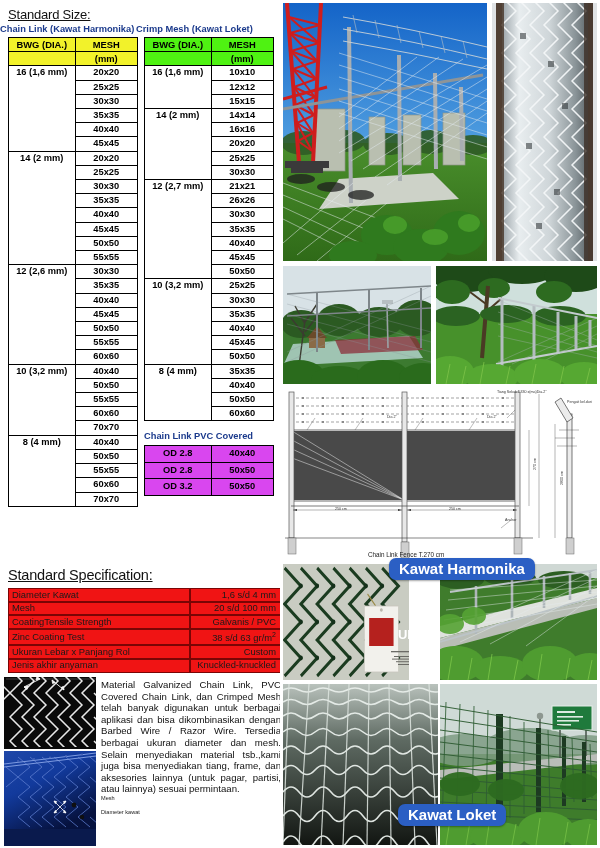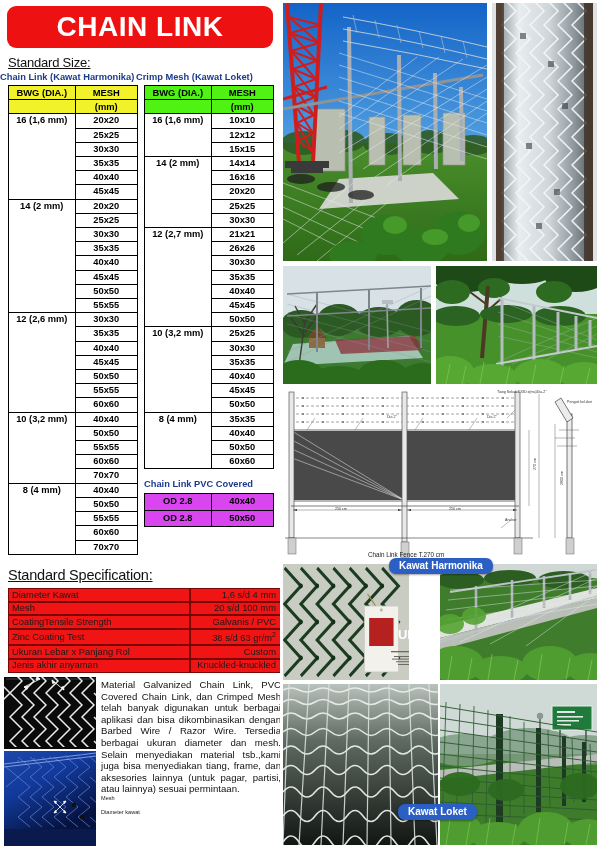--- a/index.html
+++ b/index.html
@@ -145,21 +145,21 @@
     background:#ffffff;
   }
   .photo { position:absolute; overflow:hidden; background:#cfd6cf; }
   .photo svg { display:block; width:100%; height:100%; }
 
   .badge {
     position:absolute;
     background:#2b5fc4;
     border-radius:7px;
     color:#fff; font-weight:bold;
-    font-size:10px;
+    font-size:15px;
     padding:2px 10px 3px 10px;
     white-space:nowrap;
     box-shadow:0 1px 2px rgba(0,0,0,.35);
     z-index:20;
   }
 
   
   .tech-draw {
     position:absolute; background:#ffffff; border:none; overflow:hidden;
   }
@@ -171,23 +171,20 @@
     position:absolute; font-size:3.6px; color:#333; white-space:nowrap;
   }
 </style>
 </head>
 <body>
 
 <div class="sheet">
 
   <div class="left-col">
 
-    <div class="title-badge">
-      <span>CHAIN LINK</span>
-    </div>
 
     <div class="section-head">Standard Size:</div>
 
     <div class="tbl-captions">
       <div class="tbl-cap cap-a">Chain Link (Kawat Harmonika)</div>
       <div class="tbl-cap cap-b">Crimp Mesh (Kawat Loket)</div>
     </div>
 
     <div class="tables-wrap" id="tables-wrap" style="height: 475px;">
       <table class="sz left-t" id="tbl-chain">
@@ -394,20 +391,24 @@
         </table>
       <div class="pvc-cap" id="pvc-cap" style="top: 394px;">Chain Link PVC Covered</div>
       <table class="pvc" id="tbl-pvc" style="top: 408px;">
           <tbody>
             <tr>
               <td class="c1">OD 2.8</td>
               <td class="c2">40x40</td>
             </tr>
             <tr>
               <td class="c1">OD 2.8</td>
+              <td class="c2">50x50</td>
+            </tr>
+            <tr>
+              <td class="c1">OD 3.2</td>
               <td class="c2">50x50</td>
             </tr>
           </tbody>
         </table>
     </div>
 
     <div class="spec-head" id="spec-head" style="top: 567px;">Standard Specification:</div>
     <table class="spec" id="tbl-spec" style="top: 588px;">
         <tbody>
           <tr>

